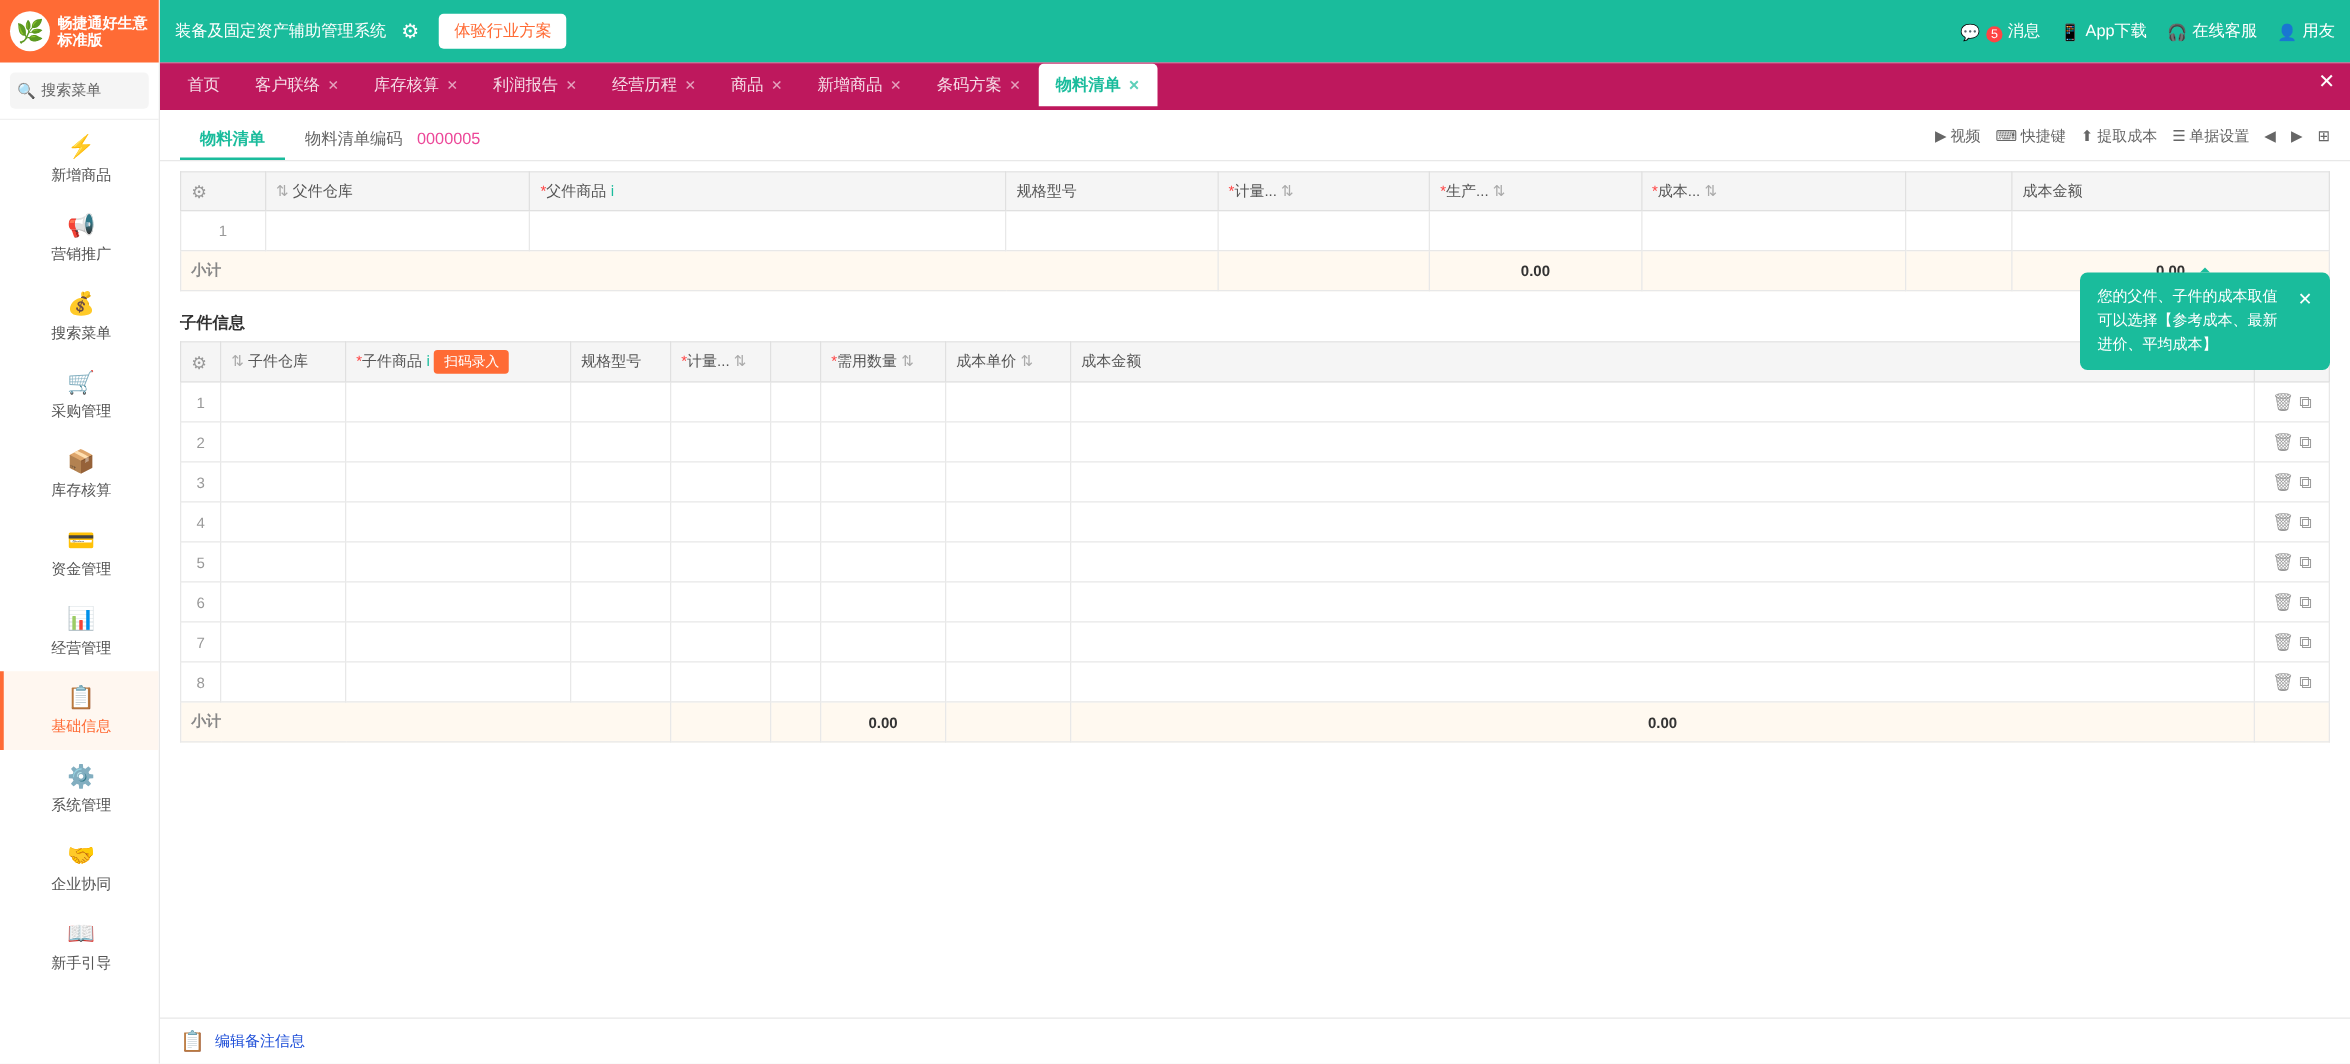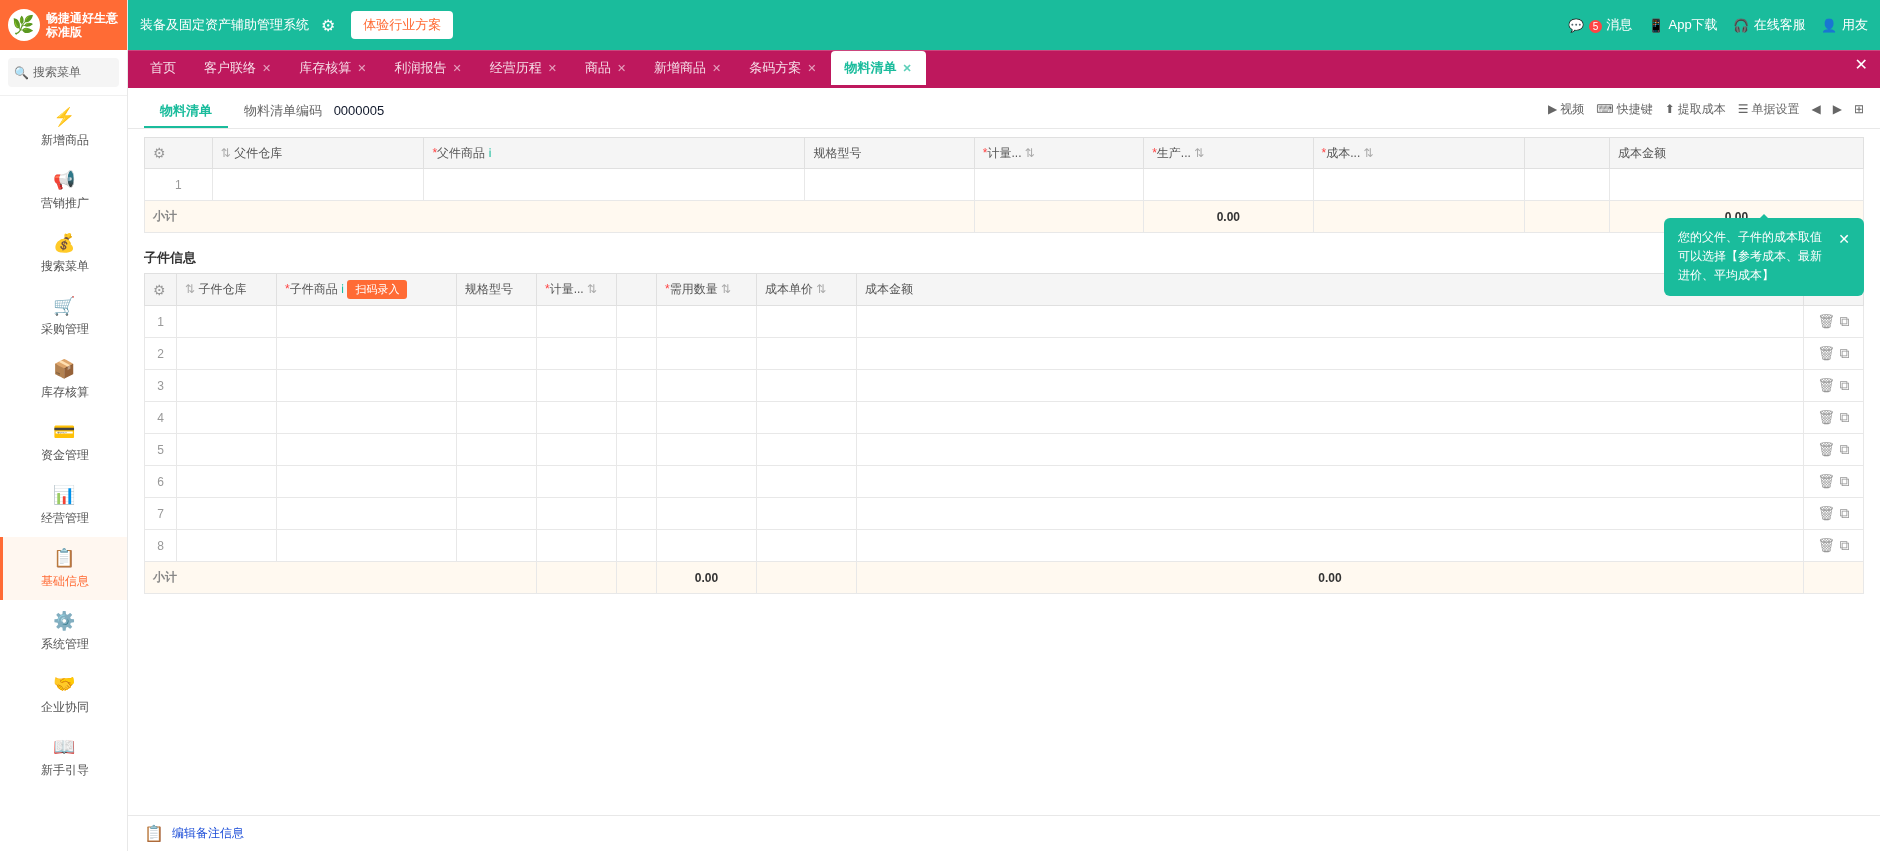--- a/index.html
+++ b/index.html
@@ -410,21 +410,21 @@
   </div>
 
   <div class="content" style="position:relative;">
 
     <div class="sub-tabbar">
       <div class="sub-tab active">
         <span>物料清单</span>
       </div>
       <div class="sub-tab">
         <span>物料清单编码</span>
-        <span style="margin-left:8px; color:#0f172a;">0000005</span>
+        <span style="margin-left:8px; color:#ec4899;">0000005</span>
       </div>
       <div class="sub-tab-actions">
         <span>
           <span>▶</span>
           <span>视频</span>
         </span>
         <span>
           <span>⌨</span>
           <span>快捷键</span>
         </span>

